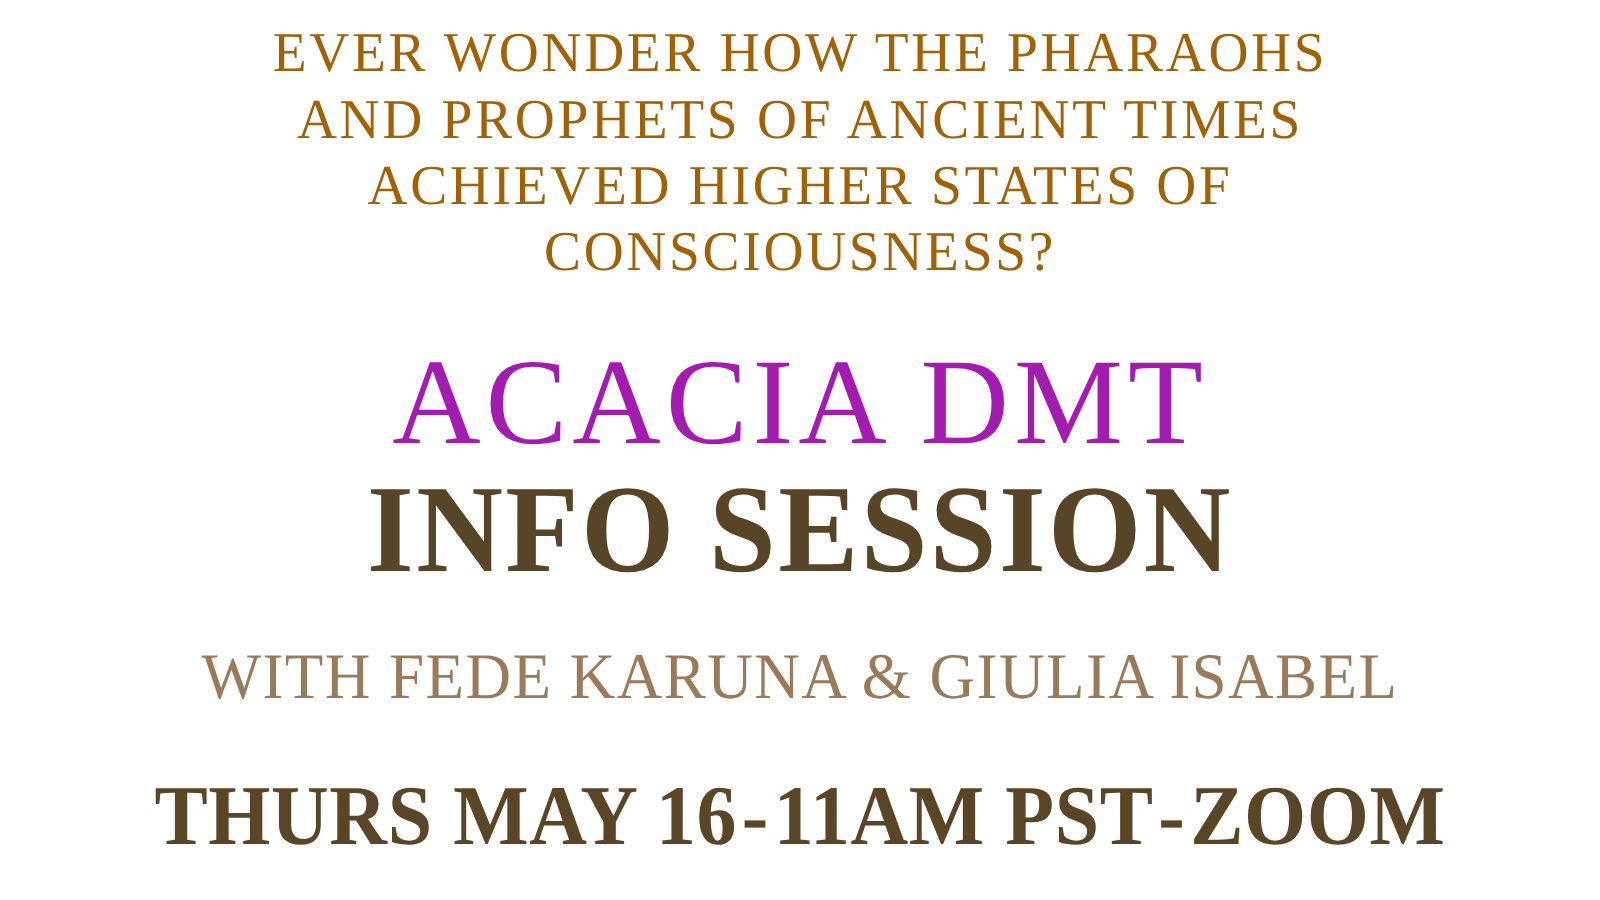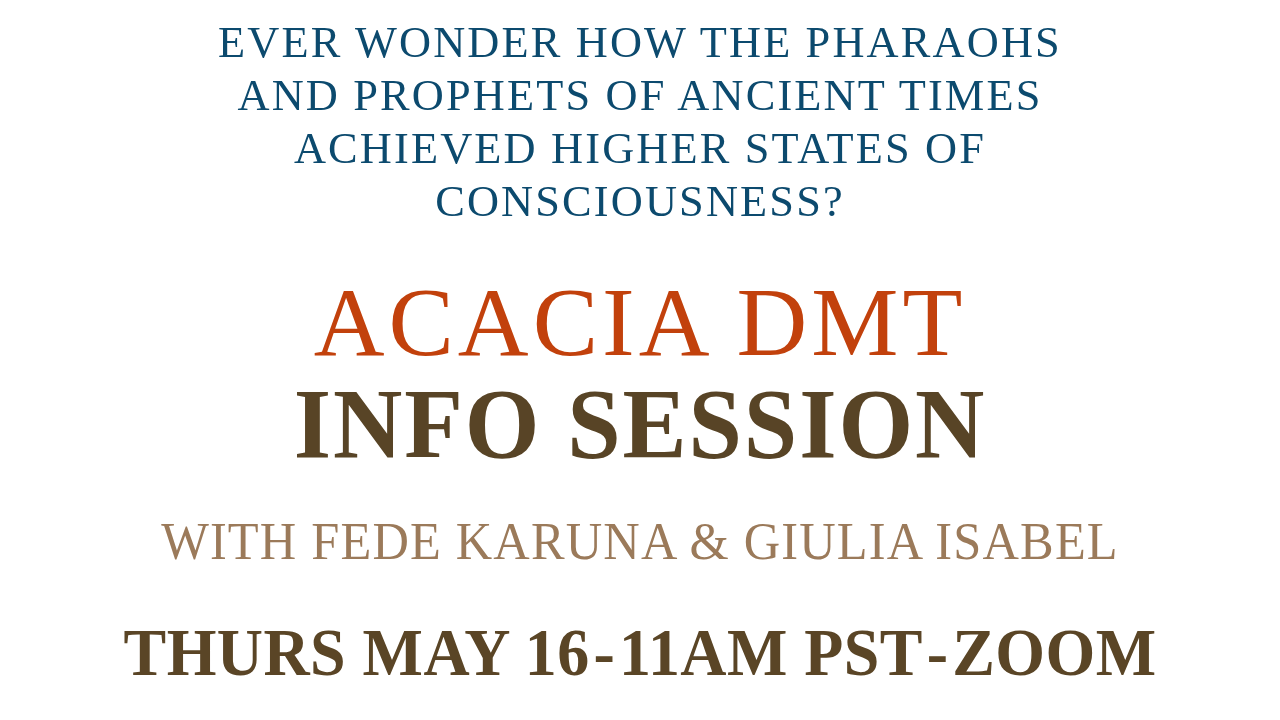--- a/index.html
+++ b/index.html
@@ -26,21 +26,21 @@
     align-items: center;
   }
 
   
   .headline {
     position: absolute;
     top: 16px;
     left: 0;
     right: 0;
     text-align: center;
-    color: #0c4a6e;
+    color: #a16207;
     font-family: "Liberation Serif", "DejaVu Serif", serif;
     font-weight: 400;
     font-size: 45px;
     line-height: 53px;
     letter-spacing: 2.2px;
     white-space: nowrap;
   }
   .headline .hl-line {
     display: block;
     transform: scaleX(0.985);
@@ -49,21 +49,21 @@
   
   .title-block {
     position: absolute;
     top: 272px;
     left: 0;
     right: 0;
     text-align: center;
   }
   .title-line-1 {
     display: block;
-    color: #c2410c;
+    color: #a21caf;
     font-family: "Liberation Serif", "DejaVu Serif", serif;
     font-weight: 400;
     font-size: 98px;
     line-height: 100px;
     letter-spacing: 4px;
     white-space: nowrap;
   }
   .title-line-2 {
     display: block;
     color: #584426;

